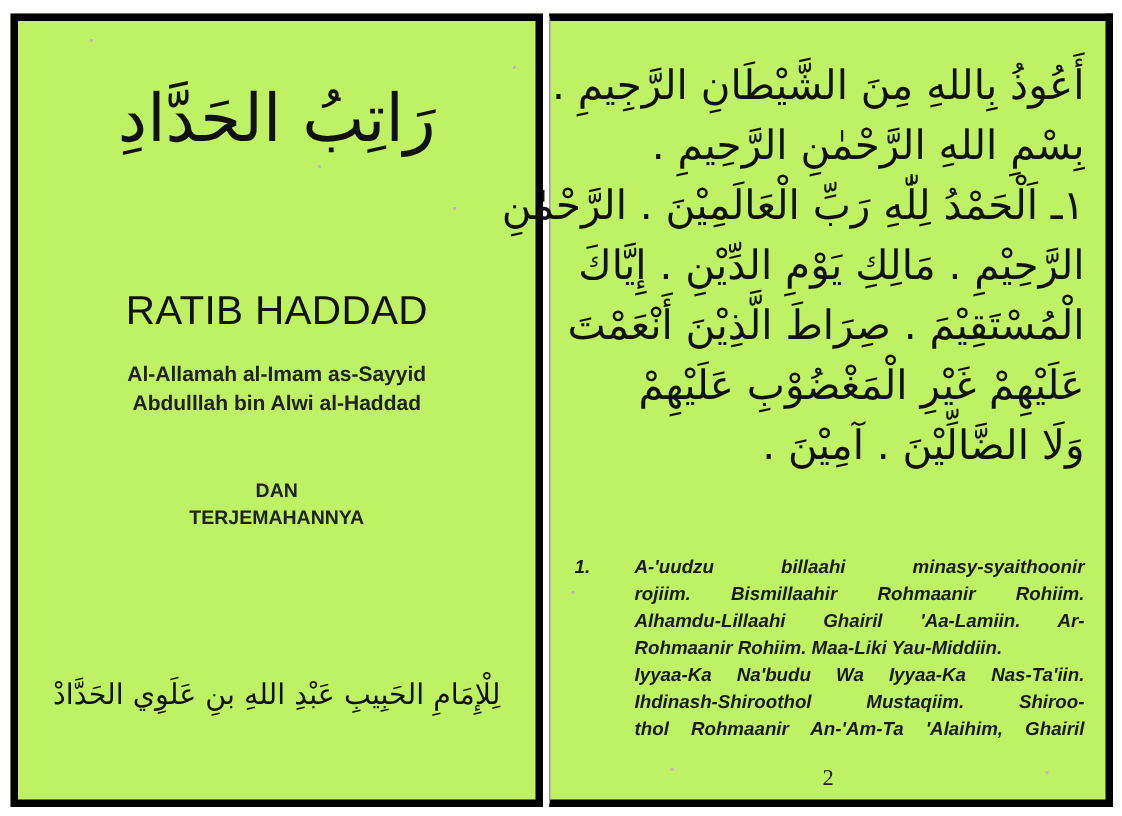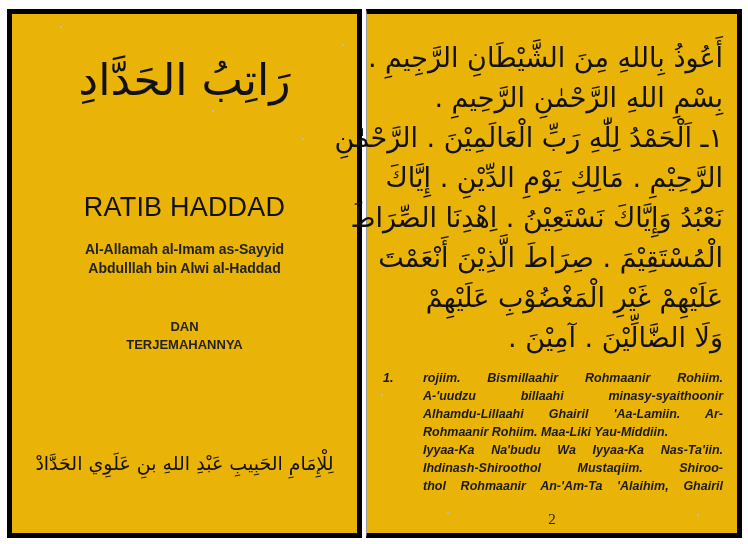--- a/index.html
+++ b/index.html
@@ -10,21 +10,21 @@
   body {
     width: 748px;
     height: 544px;
     position: relative;
     overflow: hidden;
     font-family: "DejaVu Sans", sans-serif;
     color: #111;
   }
   .page {
     position: absolute;
-    background: #eab308;
+    background: #bef264;
     box-sizing: border-box;
   }
   
   #page-left {
     left: 7px;
     top: 9px;
     width: 355px;
     height: 529px;
     border-top: 5px solid #000;
     border-left: 5px solid #000;
@@ -177,31 +177,30 @@
   <span class="speck" style="left:200px;top:96px"></span>
   <span class="speck" style="left:290px;top:124px"></span>
 </div>
 
 <div id="page-right" class="page">
   <div class="arabic-verses">
     <span class="line">أَعُوذُ بِاللهِ مِنَ الشَّيْطَانِ الرَّجِيمِ .</span>
     <span class="line">بِسْمِ اللهِ الرَّحْمٰنِ الرَّحِيمِ .</span>
     <span class="line">١ـ اَلْحَمْدُ لِلّٰهِ رَبِّ الْعَالَمِيْنَ . الرَّحْمٰنِ</span>
     <span class="line">الرَّحِيْمِ . مَالِكِ يَوْمِ الدِّيْنِ . إِيَّاكَ</span>
-    <span class="line">نَعْبُدُ وَإِيَّاكَ نَسْتَعِيْنُ . اِهْدِنَا الصِّرَاطَ</span>
     <span class="line">الْمُسْتَقِيْمَ . صِرَاطَ الَّذِيْنَ أَنْعَمْتَ</span>
     <span class="line">عَلَيْهِمْ غَيْرِ الْمَغْضُوْبِ عَلَيْهِمْ</span>
     <span class="line">وَلَا الضَّالِّيْنَ . آمِيْنَ .</span>
   </div>
 
   <div class="translit">
     <div class="num">1.</div>
     <div class="body">
+      <span>A-'uudzu billaahi minasy-syaithoonir</span>
       <span>rojiim. Bismillaahir Rohmaanir Rohiim.</span>
-      <span>A-'uudzu billaahi minasy-syaithoonir</span>
       <span>Alhamdu-Lillaahi Ghairil 'Aa-Lamiin. Ar-</span>
       <span class="nj">Rohmaanir Rohiim. Maa-Liki Yau-Middiin.</span>
       <span>Iyyaa-Ka Na'budu Wa Iyyaa-Ka Nas-Ta'iin.</span>
       <span>Ihdinash-Shiroothol Mustaqiim. Shiroo-</span>
       <span>thol Rohmaanir An-'Am-Ta 'Alaihim, Ghairil</span>
     </div>
   </div>
 
   <div class="page-number">2</div>
   <span class="speck" style="left:14px;top:380px"></span>

